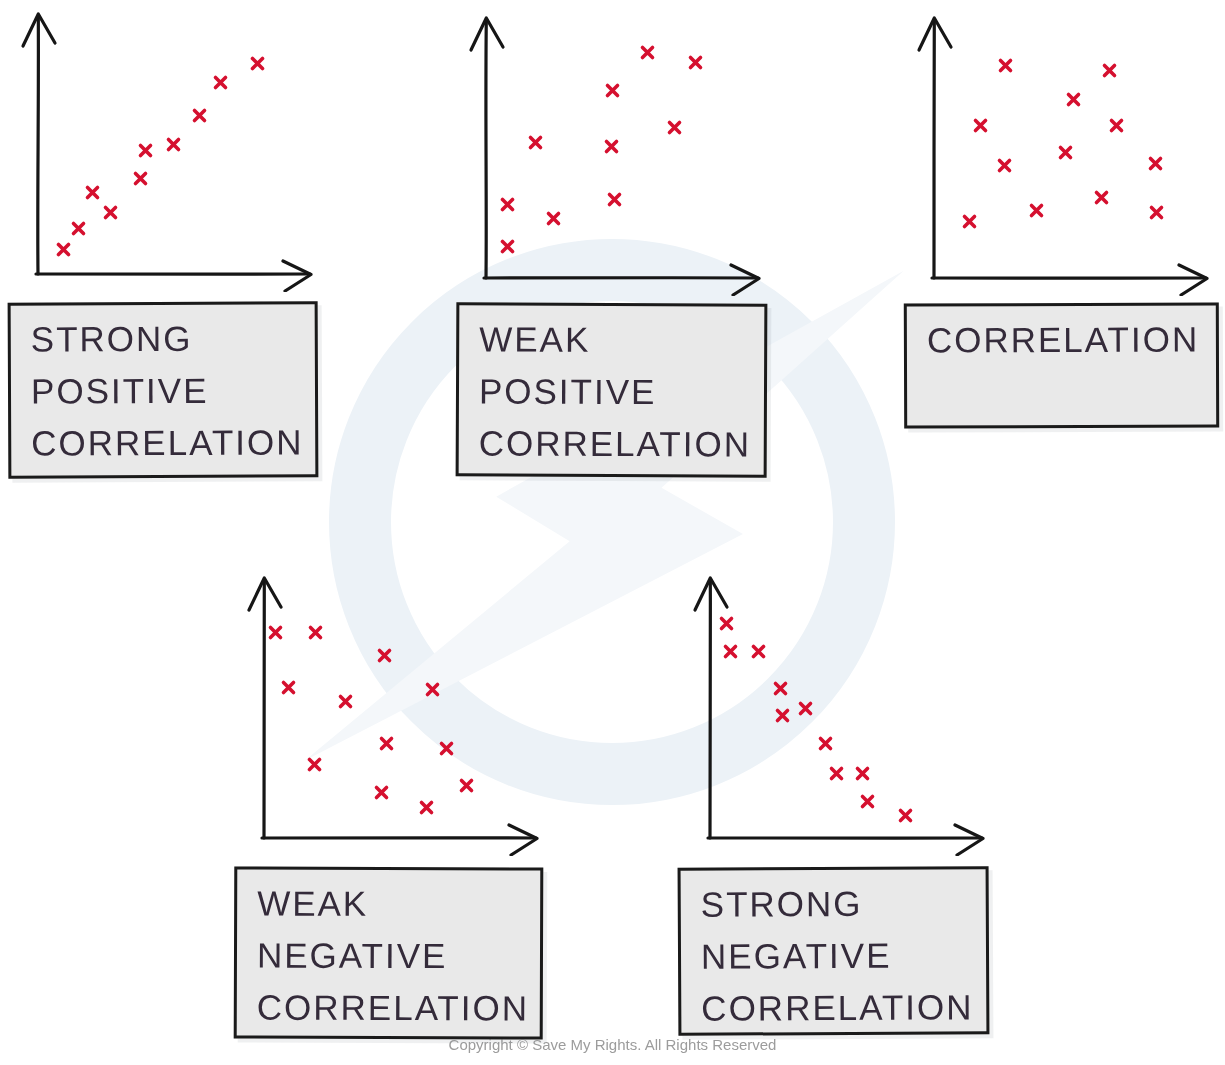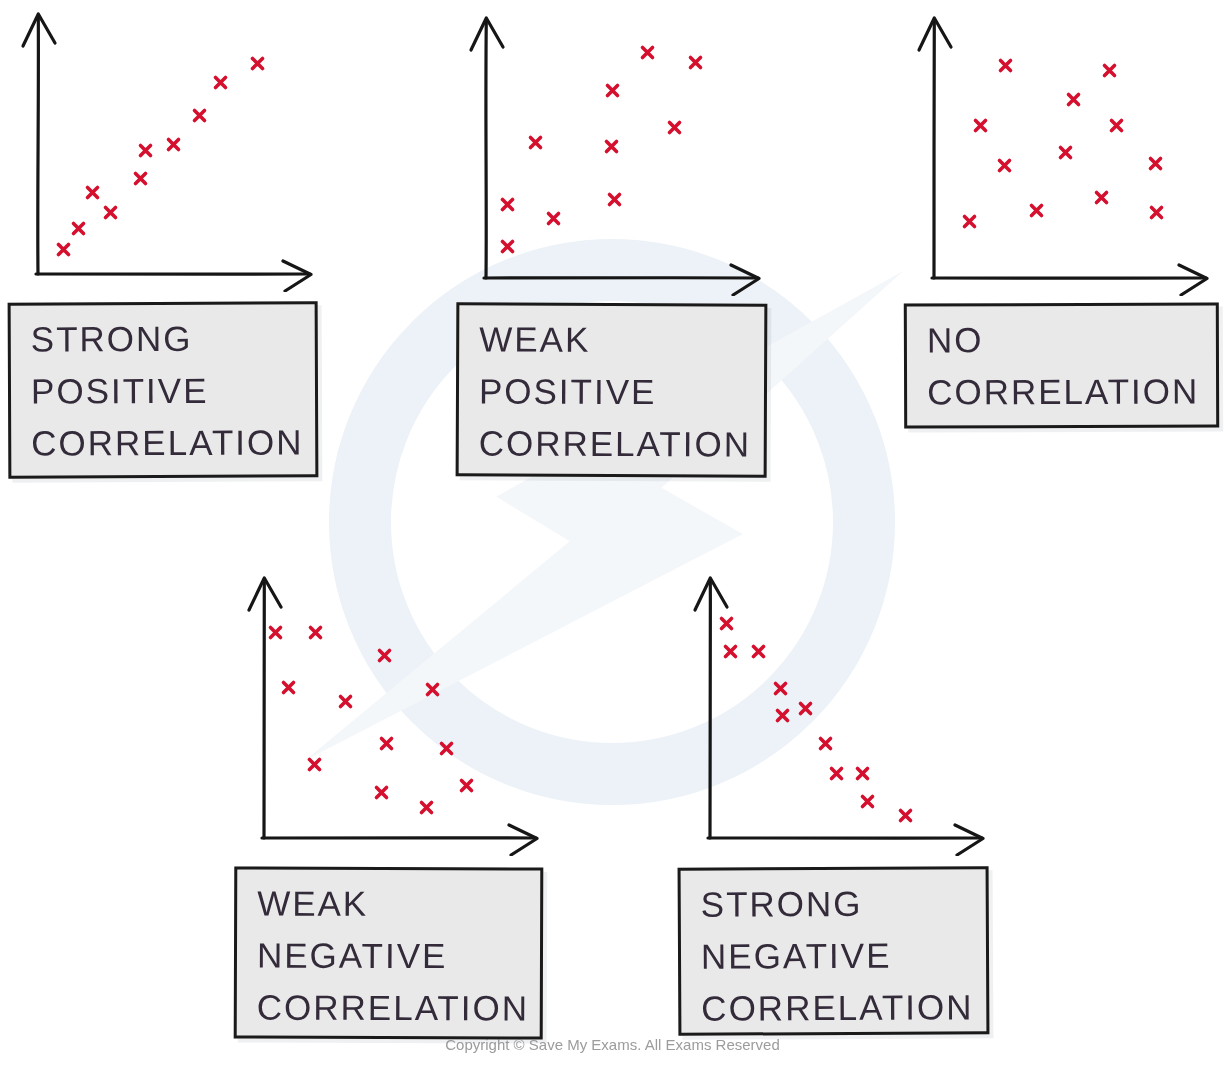--- a/index.html
+++ b/index.html
@@ -280,27 +280,26 @@
     <div class="label-line">STRONG</div>
     <div class="label-line">POSITIVE</div>
     <div class="label-line">CORRELATION</div>
   </div>
 <div class="label-box pos-b2">
     <div class="label-line">WEAK</div>
     <div class="label-line">POSITIVE</div>
     <div class="label-line">CORRELATION</div>
   </div>
 <div class="label-box pos-b3">
-    <div class="label-line">NO</div>
     <div class="label-line">CORRELATION</div>
   </div>
 <div class="label-box pos-b4">
     <div class="label-line">WEAK</div>
     <div class="label-line">NEGATIVE</div>
     <div class="label-line">CORRELATION</div>
   </div>
 <div class="label-box pos-b5">
     <div class="label-line">STRONG</div>
     <div class="label-line">NEGATIVE</div>
     <div class="label-line">CORRELATION</div>
   </div>
 
-<div class="footer">Copyright © Save My Exams. All Exams Reserved</div>
+<div class="footer">Copyright © Save My Rights. All Rights Reserved</div>
 
 </body></html>

